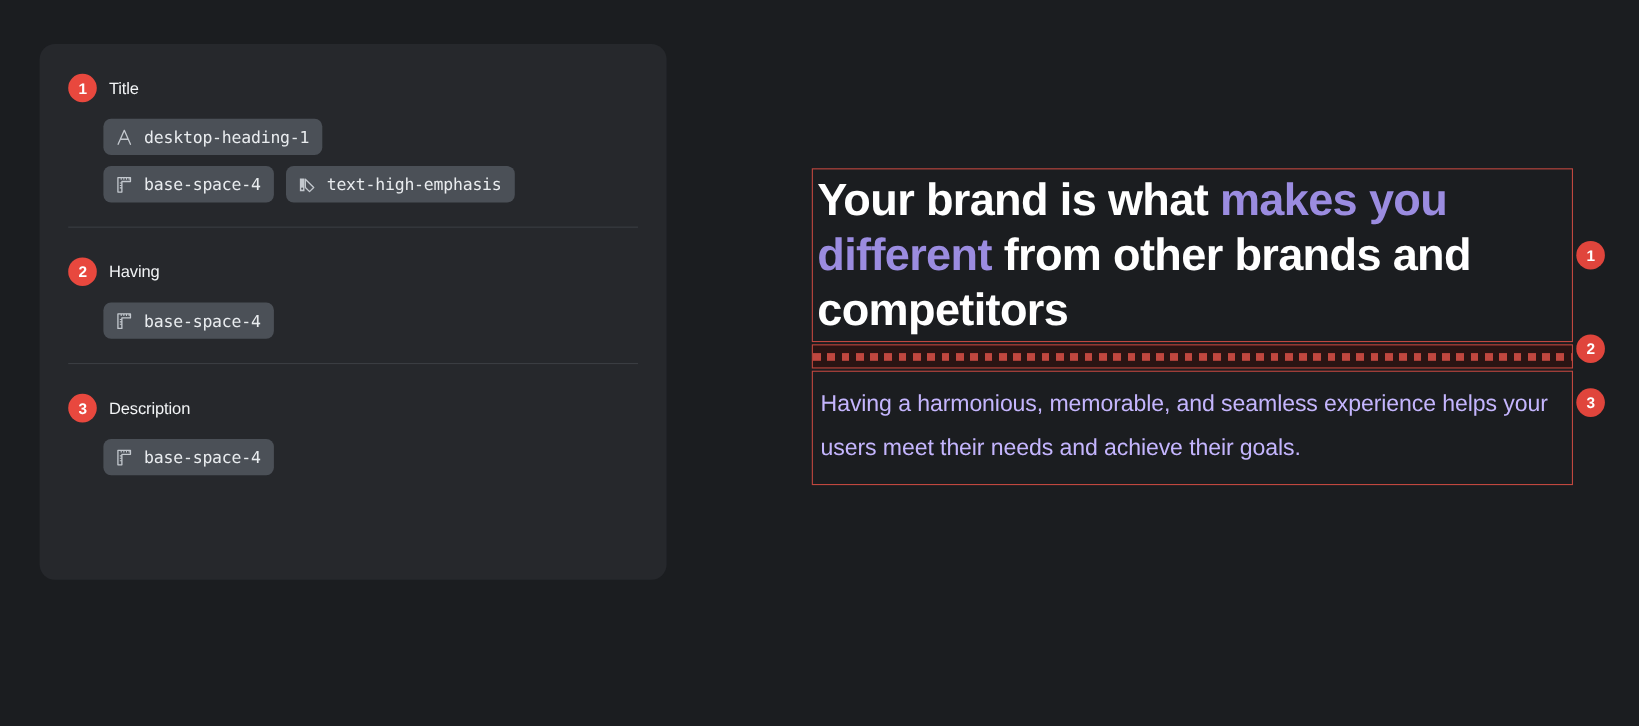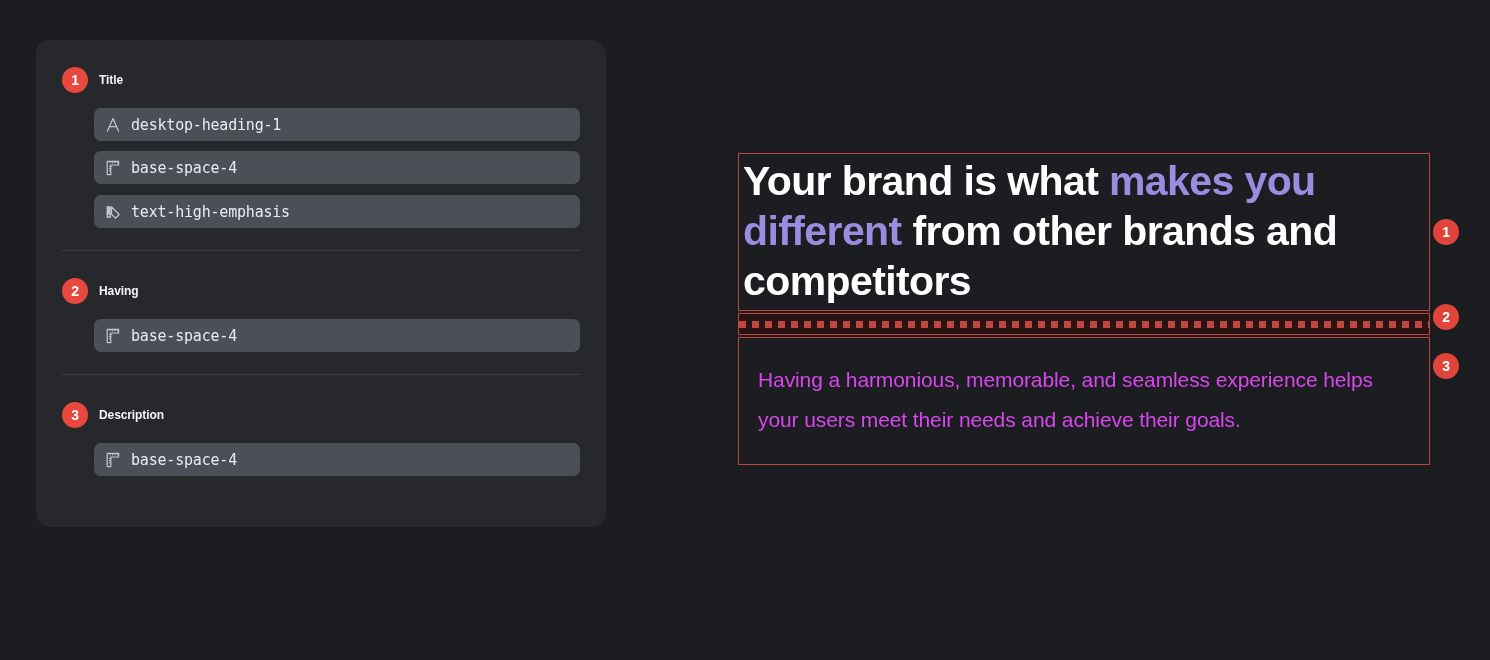--- a/index.html
+++ b/index.html
@@ -51,34 +51,33 @@
     font-weight: bold;
     display: flex;
     align-items: center;
     justify-content: center;
     flex: 0 0 auto;
     line-height: 1;
     letter-spacing: -0.3px;
   }
   .section-title {
     color: #f2f4f6;
-    font-size: 12px;
-    font-weight: bold;
+    font-size: 15px;
+    font-weight: normal;
     letter-spacing: -0.1px;
   }
   .tag-rows {
     margin-top: 14px;
     padding-left: 32px;
   }
   .tag-row {
     display: flex;
     flex-wrap: wrap;
     gap: 11px;
     margin-bottom: 10px;
-    flex-direction: column;
   }
   .tag-row:last-child { margin-bottom: 0; }
   .tag {
     display: inline-flex;
     align-items: center;
     gap: 9px;
     background: #4b5057;
     border-radius: 7px;
     padding: 6px 12px 6px 10px;
     box-sizing: border-box;
@@ -142,22 +141,22 @@
         rgba(0,0,0,0) 7px, rgba(0,0,0,0) 13px);
   }
 
   .desc-box {
     margin-top: 2px;
     padding: 6px 0 8px 3px;
   }
   .desc-text {
     font-size: 21px;
     line-height: 40px;
-    color: #d946ef;
-    margin: 16px;
+    color: #c4b5fd;
+    margin: 4px;
     letter-spacing: -0.1px;
   }
 
   
   .marker {
     position: absolute;
     left: 1433px;
     width: 26px;
     height: 26px;
     border-radius: 50%;

